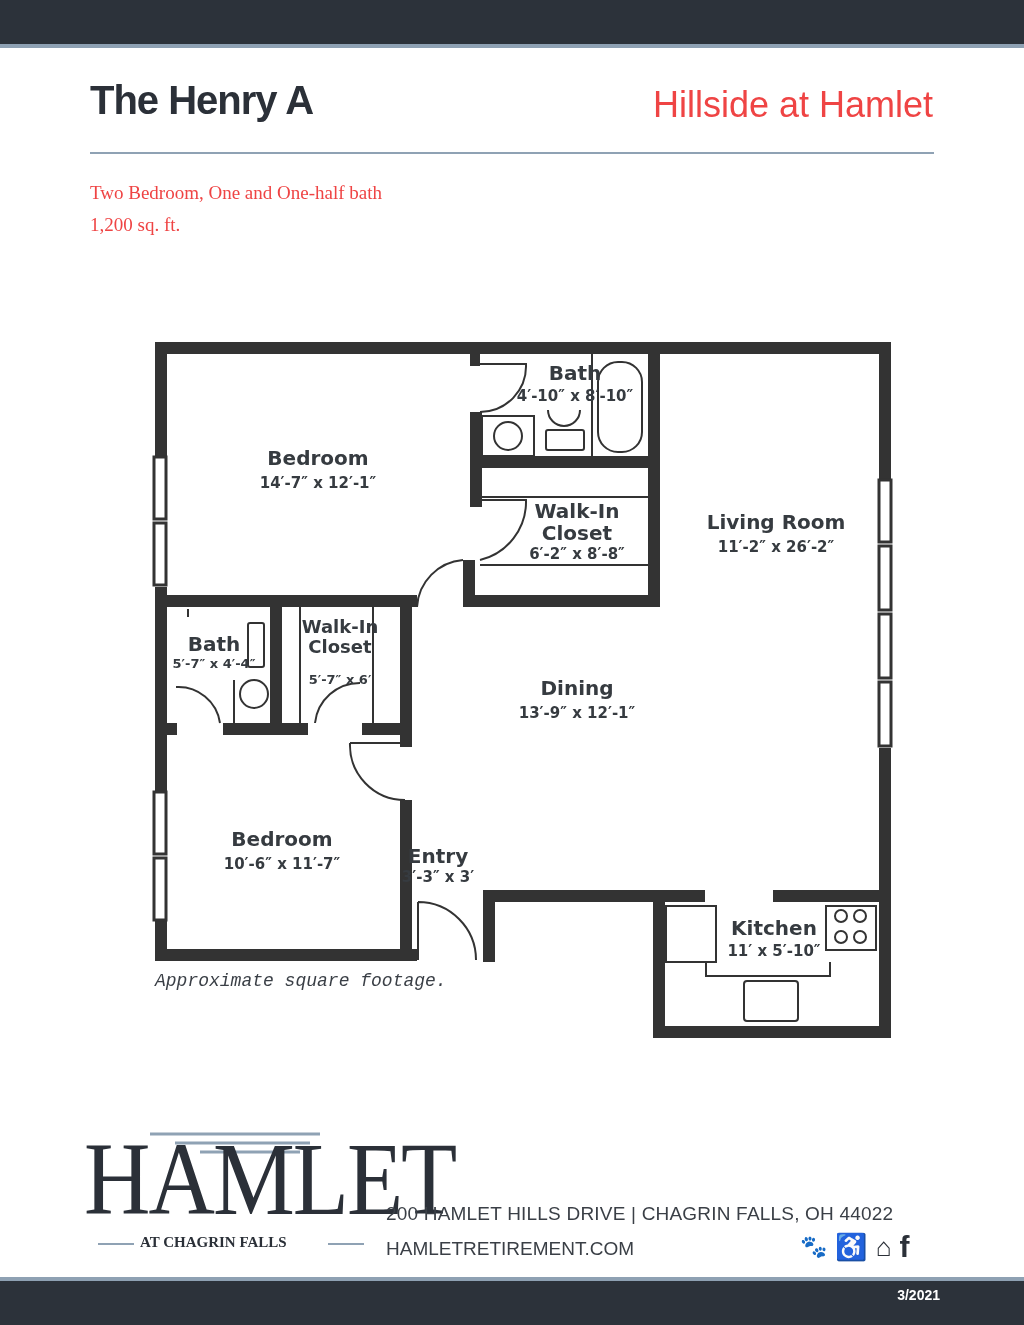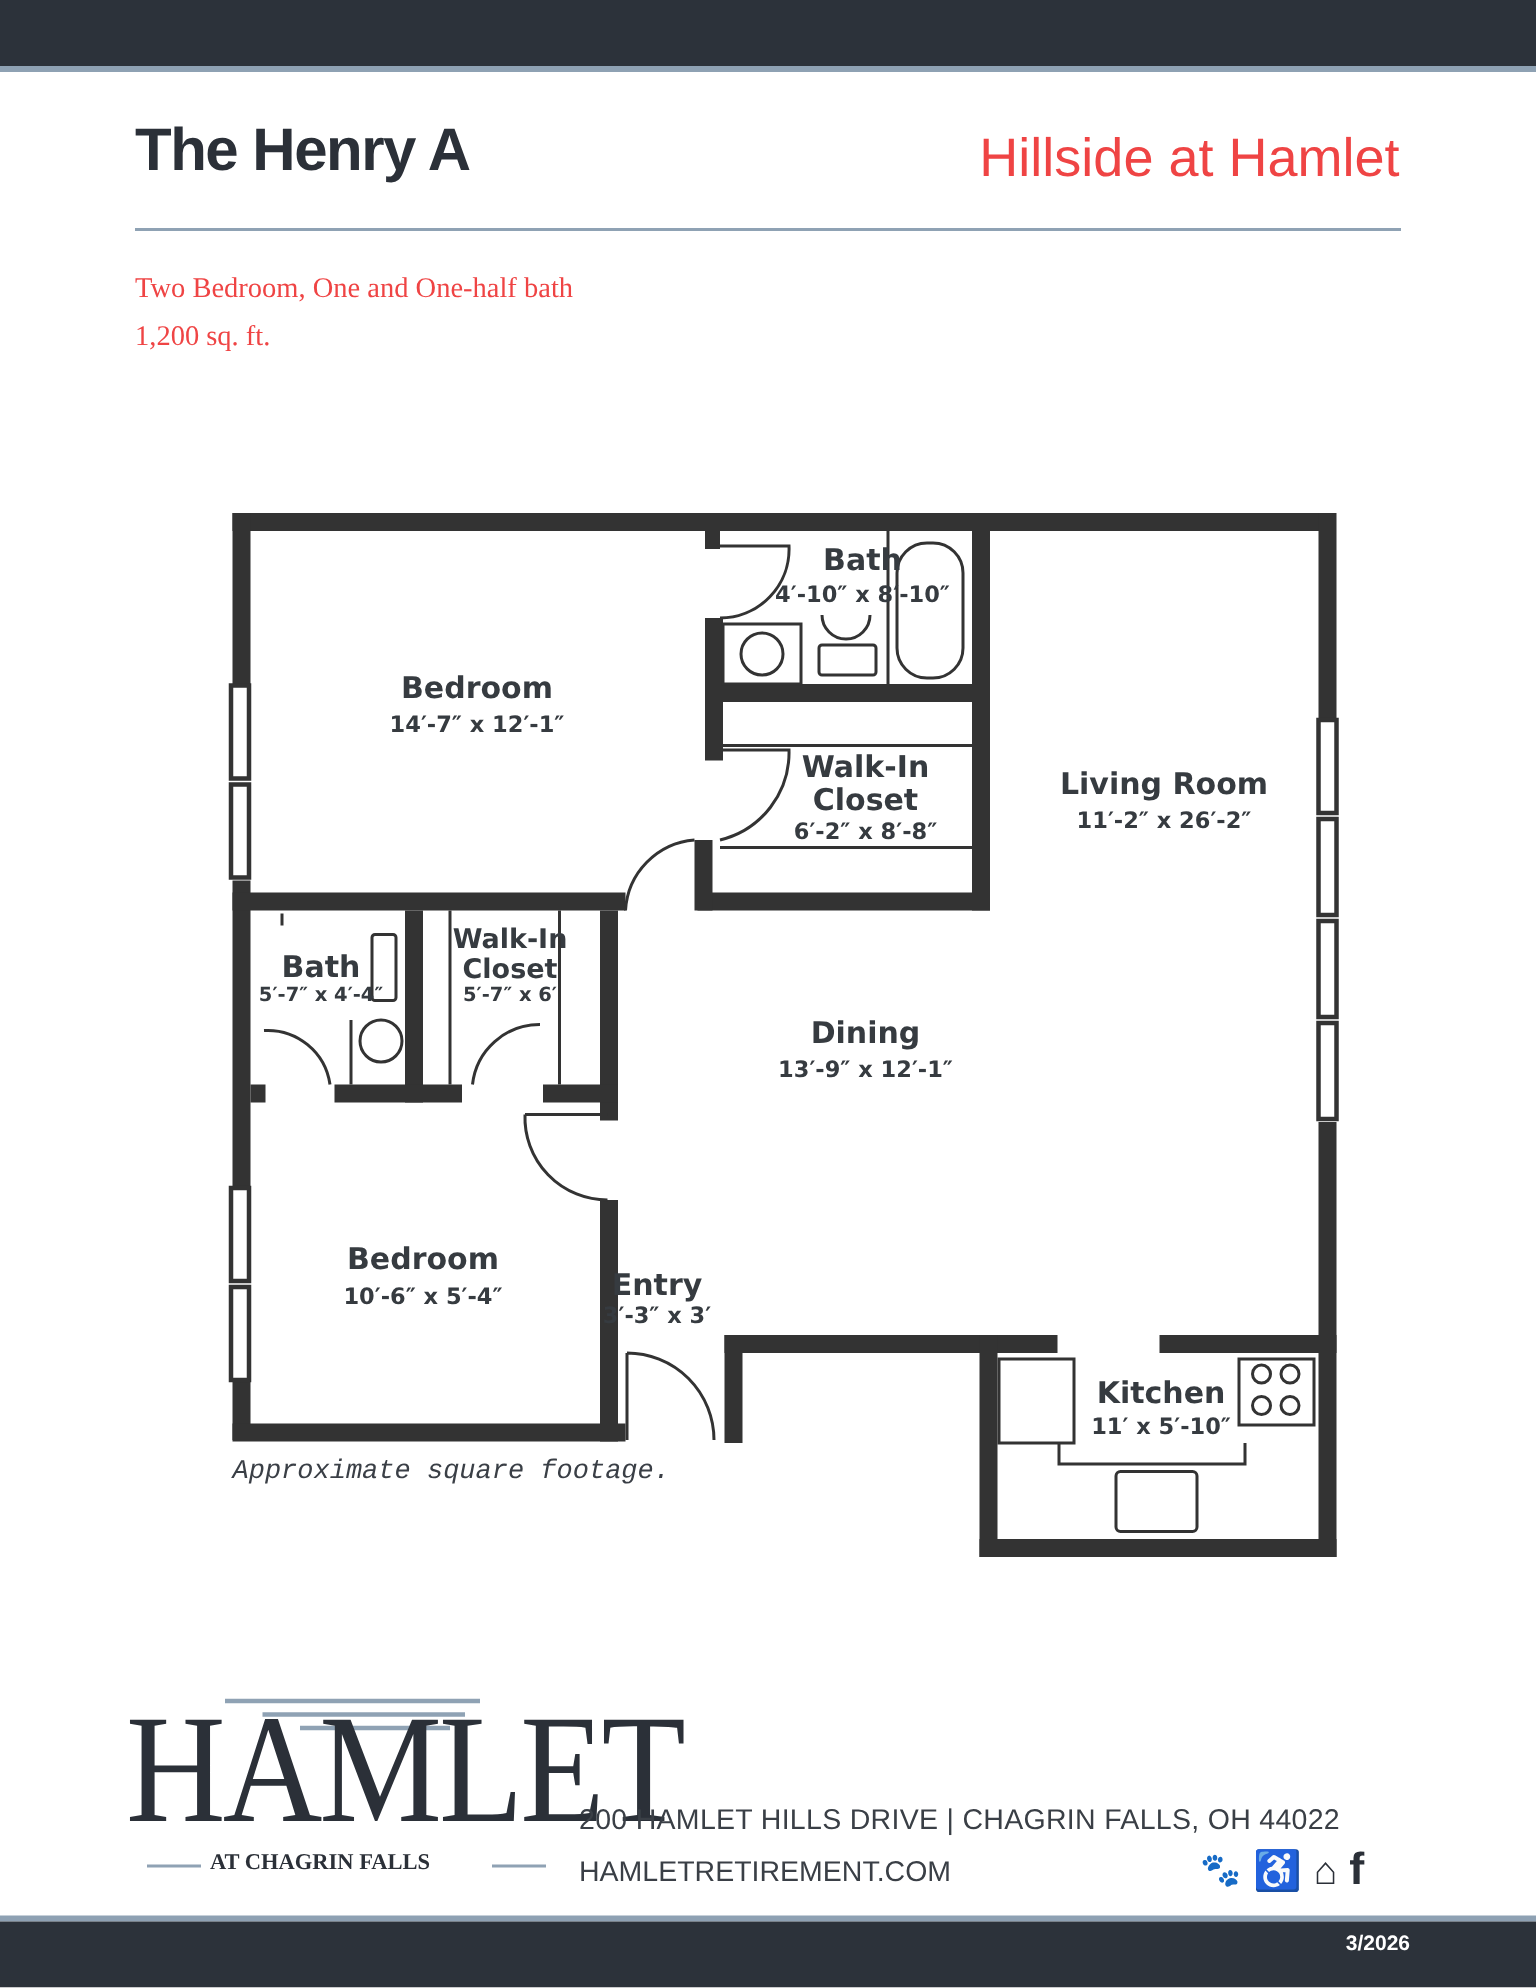--- a/index.html
+++ b/index.html
@@ -145,29 +145,29 @@
   <span class="name">Living Room</span>
   <span class="dims">11′-2″ x 26′-2″</span>
 </div>
 <div class="room-label" style="left:214px; top:633px;">
   <span class="name">Bath</span>
   <span class="dims" style="font-size:13px; margin-top:2px;">5′-7″ x 4′-4″</span>
 </div>
 <div class="room-label" style="left:340px; top:617px;">
   <span class="name" style="font-size:18px;">Walk-In</span>
   <span class="name" style="font-size:18px;">Closet</span>
-  <span class="dims" style="font-size:13px; margin-top:0;">5′-7″ x 6′</span>
+  <span class="dims" style="font-size:13px; margin-top:16px;">5′-7″ x 6′</span>
 </div>
 <div class="room-label" style="left:577px; top:677px;">
   <span class="name">Dining</span>
   <span class="dims">13′-9″ x 12′-1″</span>
 </div>
 <div class="room-label" style="left:282px; top:828px;">
   <span class="name">Bedroom</span>
-  <span class="dims">10′-6″ x 5′-4″</span>
+  <span class="dims">10′-6″ x 11′-7″</span>
 </div>
 <div class="room-label" style="left:438px; top:845px;">
   <span class="name">Entry</span>
   <span class="dims" style="margin-top:2px;">3′-3″ x 3′</span>
 </div>
 <div class="room-label" style="left:774px; top:917px;">
   <span class="name">Kitchen</span>
   <span class="dims" style="margin-top:4px;">11′ x 5′-10″</span>
 </div>
 
@@ -190,13 +190,13 @@
 
 <div class="icons">
   <span style="font-size:22px;">🐾</span>
   <span>♿</span>
   <span>⌂</span>
   <span style="font-weight:bold; font-size:30px;">f</span>
 </div>
 
 <div class="bottom-accent"></div>
 <div class="bottom-bar"></div>
-<div class="date">3/2026</div>
+<div class="date">3/2021</div>
 
 </body></html>

